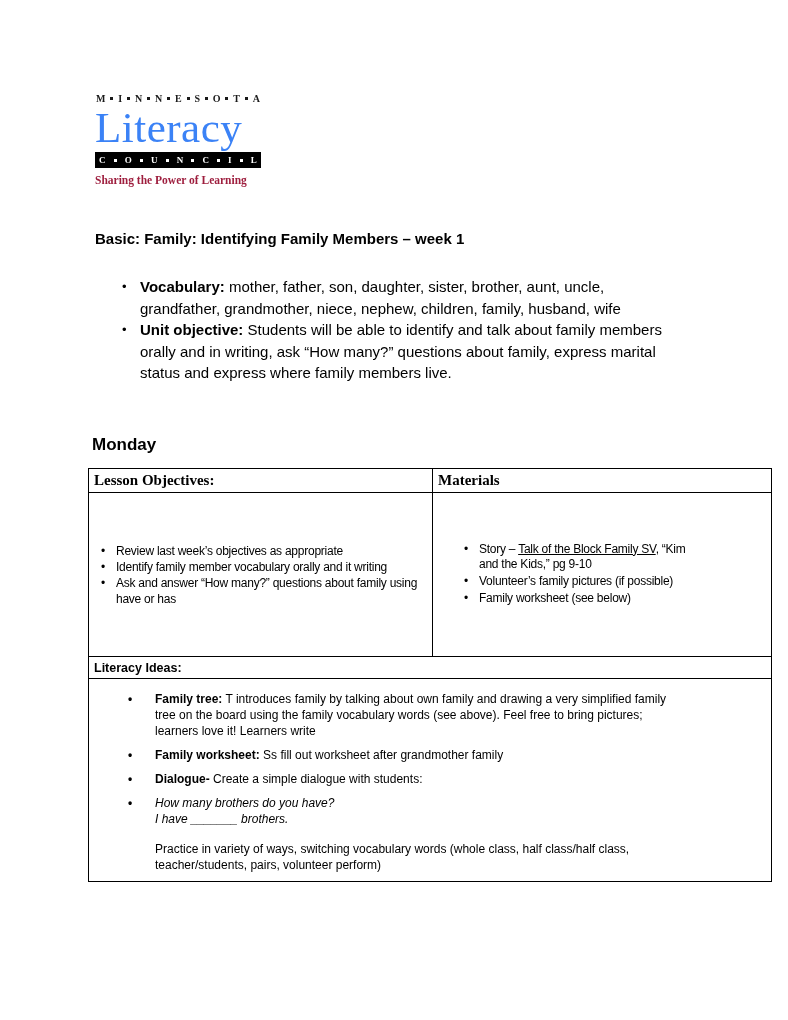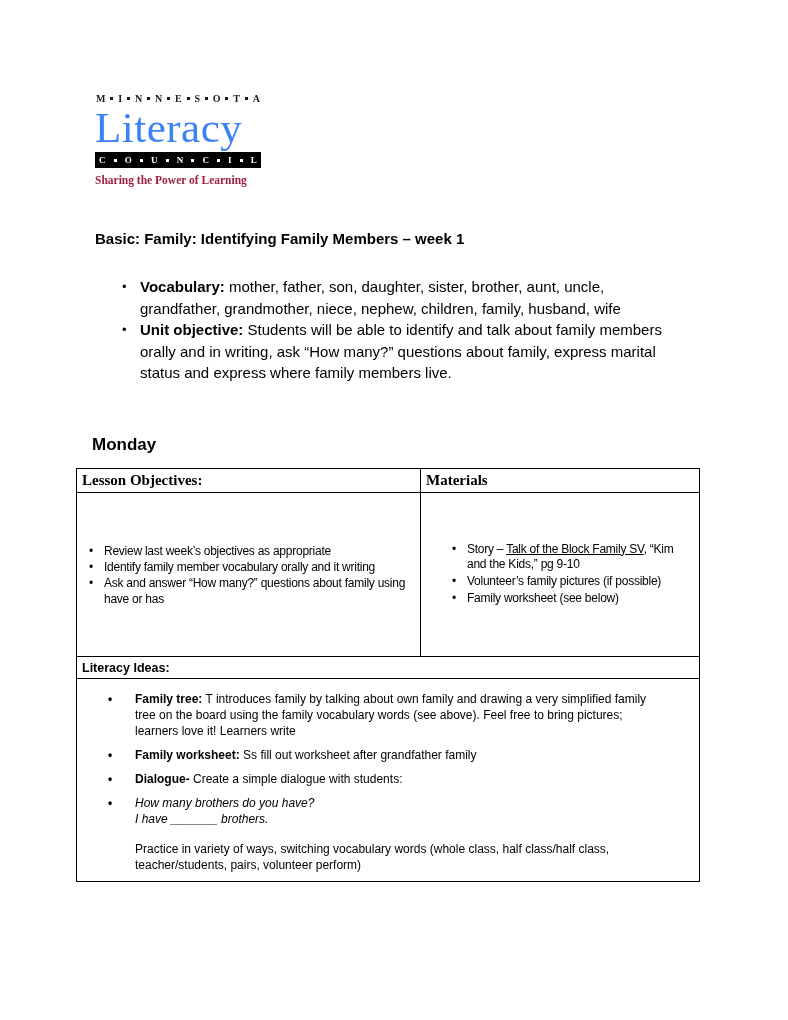--- a/index.html
+++ b/index.html
@@ -62,22 +62,22 @@
     font-size: 13px;
   }
 
   .day-heading {
     position: absolute; left: 92px; top: 435px;
     font-size: 17px; font-weight: bold;
   }
 
   
   .lesson-table {
-    position: absolute; left: 76px; top: 468px;
-    width: 624px; border-collapse: collapse;
+    position: absolute; left: 88px; top: 468px;
+    width: 684px; border-collapse: collapse;
     table-layout: fixed;
   }
   .lesson-table td { border: 1.5px solid #000; }
   .th-cell {
     font-family: "Liberation Serif", serif;
     font-weight: bold; font-size: 15px;
     height: 24px; padding: 2px 5px; vertical-align: middle;
   }
   .col-left { width: 344px; }
   .body-cell { height: 164px; vertical-align: middle; padding: 0; }
@@ -86,21 +86,21 @@
   .cell-list li::before { content: "\2022"; position: absolute; left: 3px; top: 0; }
   .obj-list { margin-left: 9px; padding-right: 6px; }
   .mat-list { margin-left: 28px; width: 240px; line-height: 15px; }
   .mat-list li { margin-bottom: 2px; }
   .underline { text-decoration: underline; }
 
   .activity-header-cell {
     font-size: 12.5px; font-weight: bold;
     height: 22px; padding: 3px 5px; vertical-align: middle;
   }
-  .activity-body-cell { height: 192px; vertical-align: top; padding: 12px 8px 8px 0; }
+  .activity-body-cell { height: 192px; vertical-align: top; padding: 12px 8px 8px 8px; }
   .activity-list { list-style: none; margin-left: 31px; width: 560px; }
   .activity-list li {
     position: relative; padding-left: 27px; margin-bottom: 8px;
     font-size: 12px; line-height: 16px;
   }
   .activity-list li::before {
     content: "\2022"; position: absolute; left: 0; top: 0; font-weight: bold;
   }
   .dialogue-line { font-style: italic; }
   .practice-note {
@@ -194,21 +194,21 @@
     </tr>
     <tr>
       <td class="activity-body-cell" colspan="2">
         <ul class="activity-list">
           <li>
             <b>Family tree:</b>
             <span>T introduces family by talking about own family and drawing a very simplified family tree on the board using the family vocabulary words (see above). Feel free to bring pictures; learners love it! Learners write</span>
           </li>
           <li>
             <b>Family worksheet:</b>
-            <span>Ss fill out worksheet after grandfather family</span>
+            <span>Ss fill out worksheet after grandmother family</span>
           </li>
           <li>
             <b>Dialogue-</b>
             <span>Create a simple dialogue with students:</span>
           </li>
           <li>
             <div class="dialogue-line">How many brothers do you have?</div>
             <div class="dialogue-line">I have _______ brothers.</div>
           </li>
         </ul>

